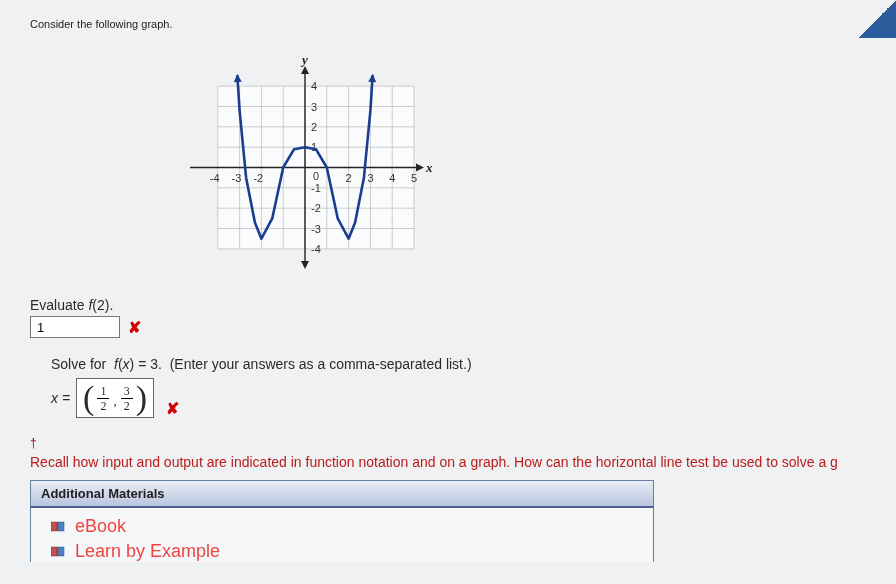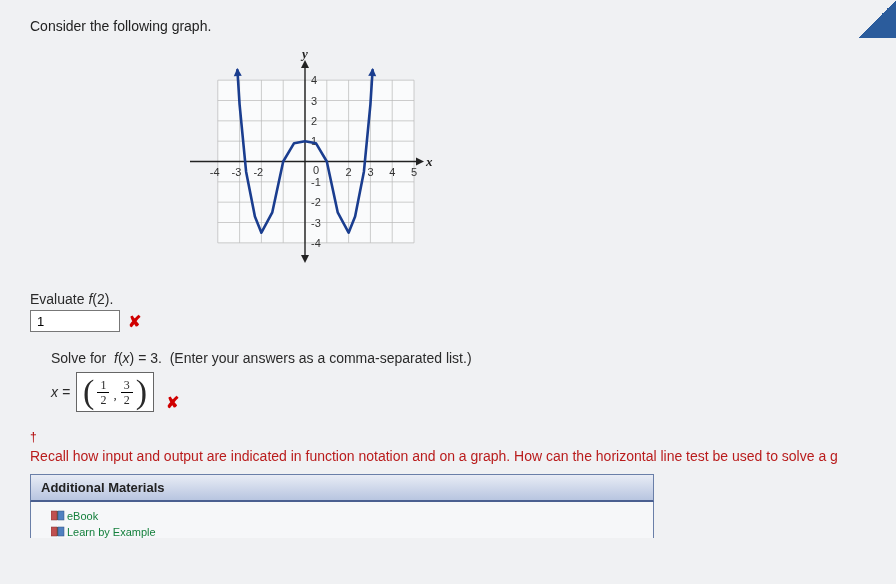--- a/index.html
+++ b/index.html
@@ -7,21 +7,21 @@
       font-family: Arial, Helvetica, sans-serif;
       background: #f0f1f3;
       padding: 18px 30px;
       font-size: 14px;
       color: #2a2a2a;
       width: 896px;
       height: 584px;
       overflow: hidden;
       position: relative;
     }
-    .prompt-text { font-size: 14px; color: #222; margin-bottom: 10px; }
+    .prompt-text { font-size: 11px; color: #222; margin-bottom: 20px; }
     .graph-container {
       width: 270px; height: 235px;
       margin: 0 0 12px 140px;
       position: relative;
     }
     .graph-container svg { display: block; }
     .question-block { margin-top: 8px; }
     .q-label { font-size: 14px; margin-bottom: 3px; }
     .answer-row { display: flex; align-items: center; gap: 8px; }
     .answer-input {
@@ -73,22 +73,22 @@
       font-size: 13px;
       color: #222;
     }
     .additional-body {
       border-left: 1px solid #6a7fa8;
       border-right: 1px solid #6a7fa8;
       padding: 8px 20px 0 20px;
       background: #f6f7f9;
     }
     .link-row {
-      display: flex; align-items: center; gap: 2px;
-      color: #15803d; font-size: 11px;
+      display: flex; align-items: center; gap: 10px;
+      color: #ef4444; font-size: 18px;
       margin-bottom: 4px;
       cursor: pointer;
     }
     .link-row .book-icon svg { display: block; }
     .corner-tri {
       position: absolute; top: 0; right: 0;
       width: 38px; height: 38px;
       background: linear-gradient(135deg, transparent 0%, transparent 50%, #2b5c9c 50%, #2b5c9c 100%);
     }
   </style>

